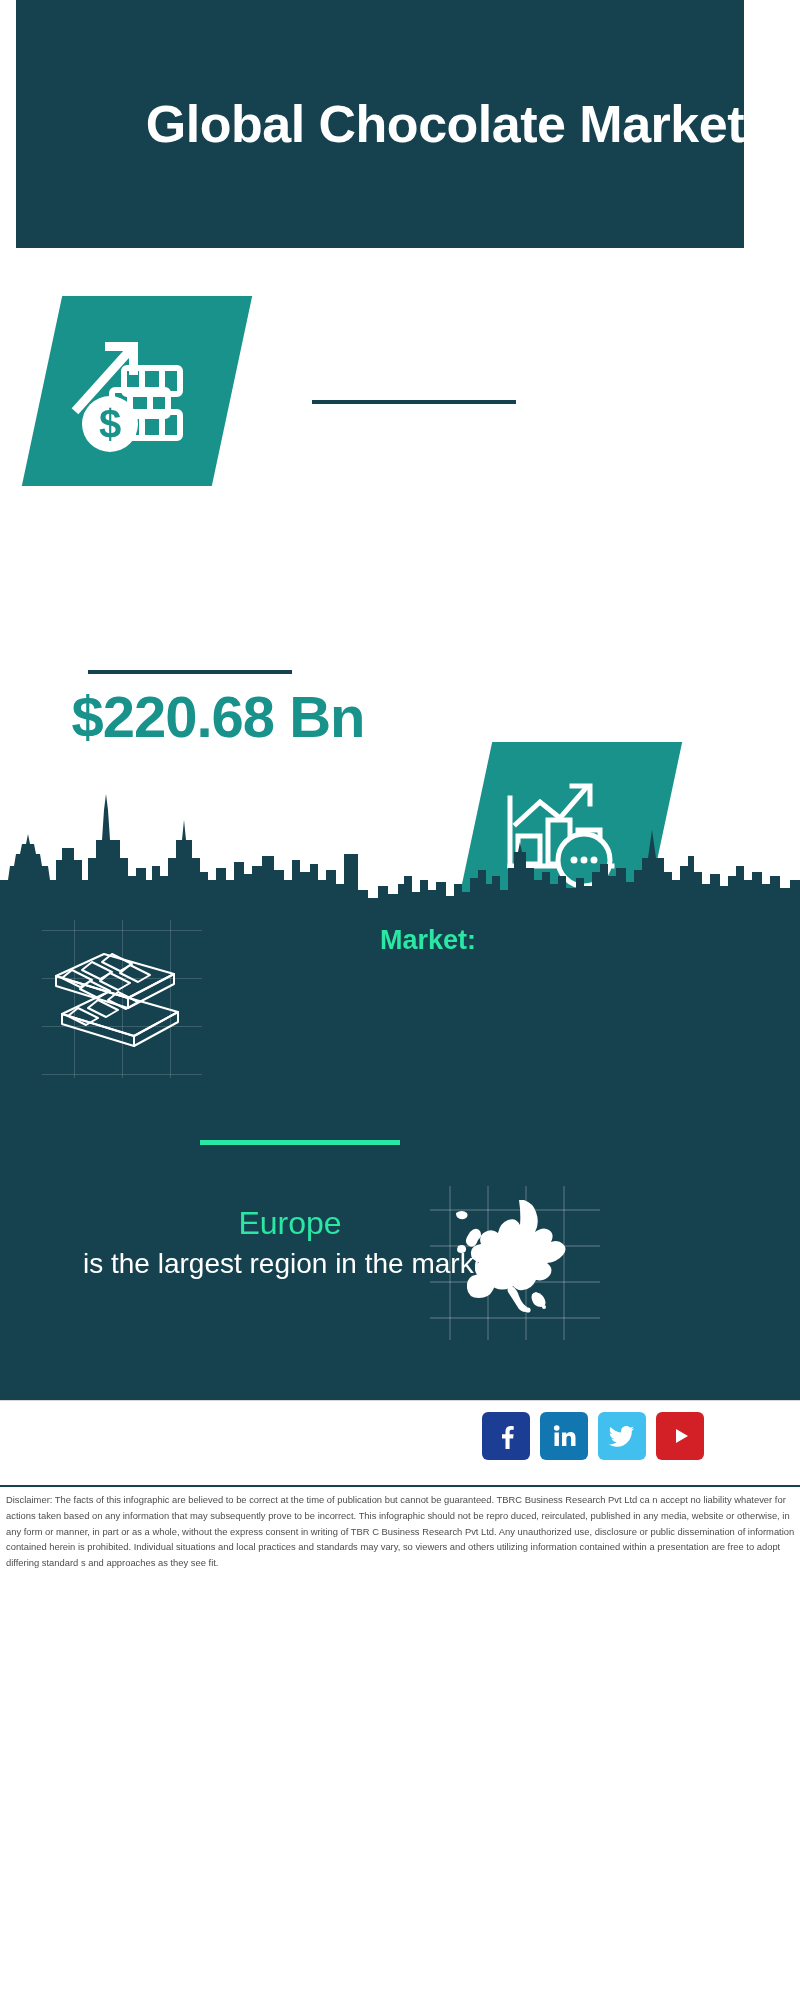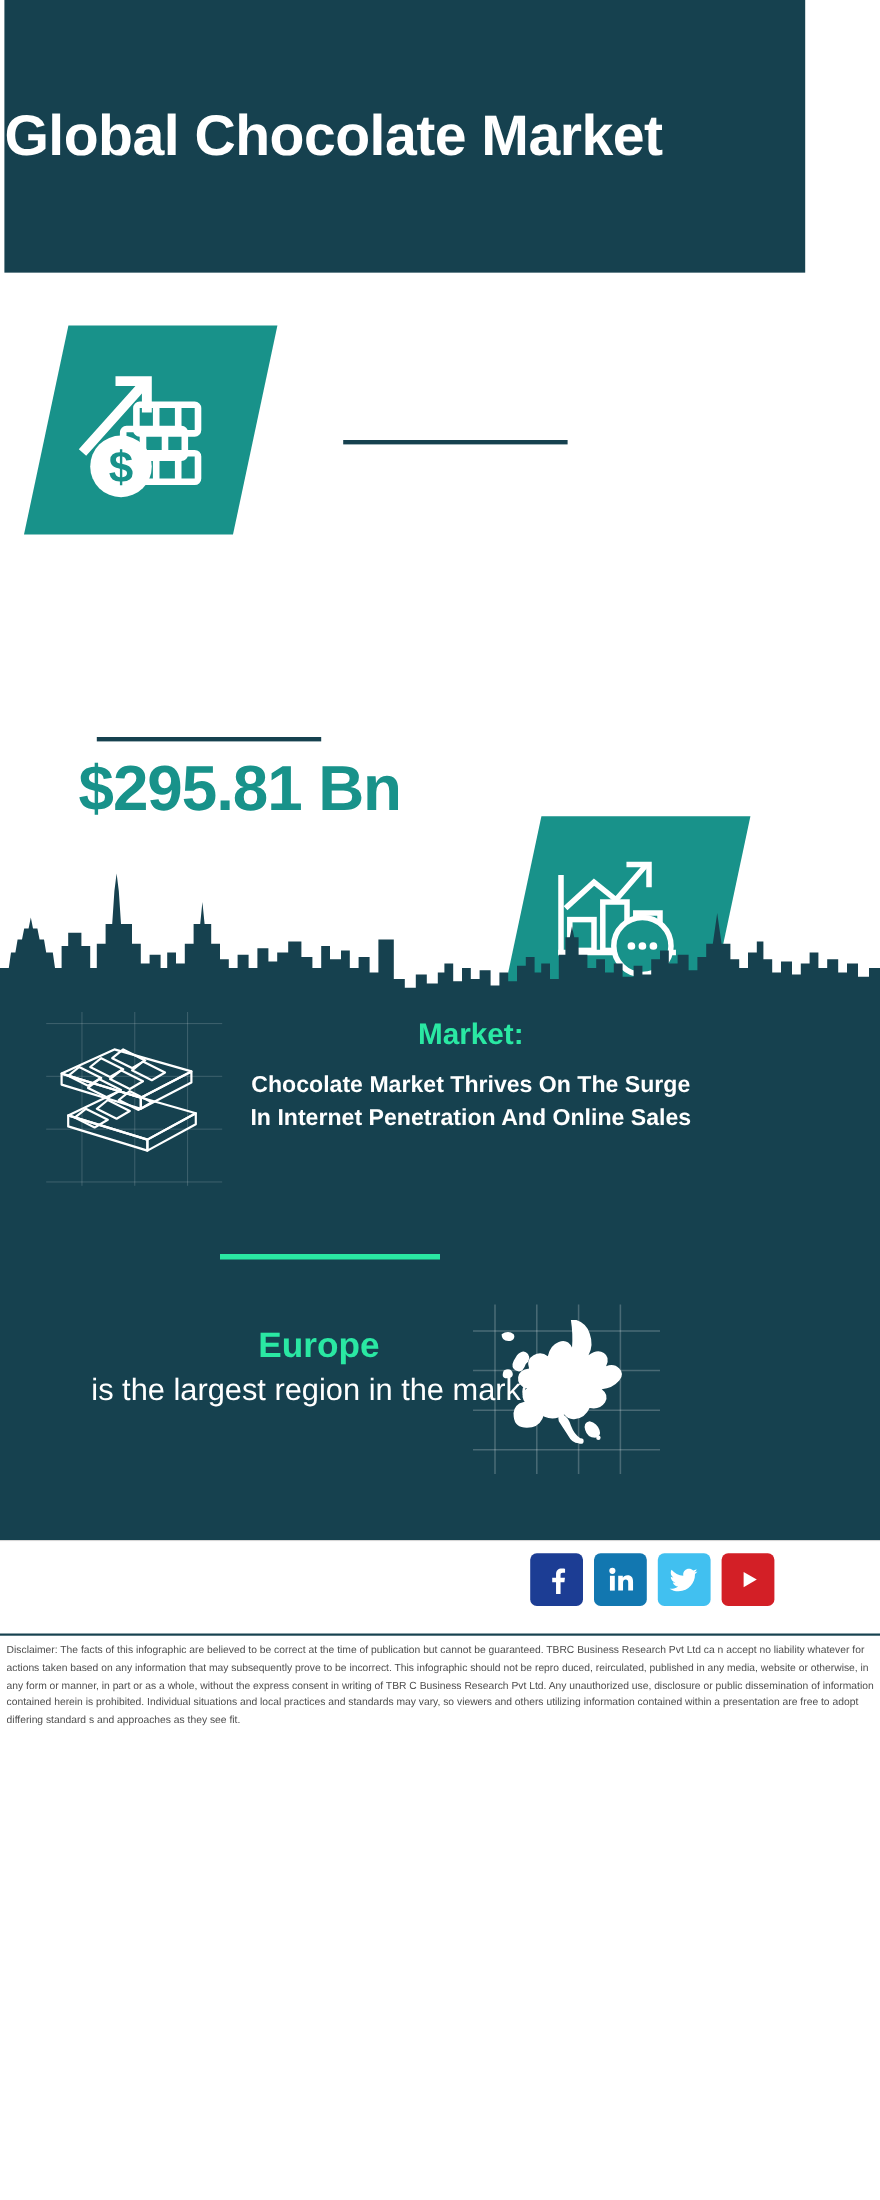--- a/index.html
+++ b/index.html
@@ -13,26 +13,26 @@
     position: relative;
     width: 800px;
     height: 2000px;
     overflow: hidden;
     background: #ffffff;
   }
 
   
   .header {
     position: absolute;
-    left: 4px; top: 0;
+    left: 16px; top: 0;
     width: 728px; height: 248px;
     background: #16414f;
     display: flex;
     align-items: center;
-    justify-content: flex-start;
+    justify-content: flex-end;
   }
   .header-title {
     color: #ffffff;
     font-size: 52px;
     font-weight: bold;
     line-height: 1.12;
     text-align: center;
     letter-spacing: -0.5px;
     max-width: 620px;
     font-family: "Liberation Sans", sans-serif;
@@ -147,21 +147,21 @@
     background: #2ae8a3;
   }
 
   .region-name {
     position: absolute;
     left: 100px; top: 1205px;
     width: 380px;
     text-align: center;
     color: #2ae8a3;
     font-size: 32px;
-    font-weight: bold;
+    font-weight: normal;
   }
   .region-sub {
     position: absolute;
     left: 70px; top: 1246px;
     width: 440px;
     text-align: center;
     color: #ffffff;
     font-size: 28px;
     line-height: 1.32;
     font-weight: normal;
@@ -255,21 +255,21 @@
         </g>
         <circle cx="48" cy="108" r="28" fill="#ffffff"></circle>
         <text x="48" y="122" font-family="Liberation Sans, sans-serif" font-size="40" font-weight="bold" fill="#18928a" text-anchor="middle">$</text>
       </svg>
     </div>
   </div>
 
   <div class="stat-rule growth-rule"></div>
 
   <div class="stat-rule size-rule"></div>
-  <div class="stat-value size-value">$295.81 Bn</div>
+  <div class="stat-value size-value">$220.68 Bn</div>
 
   <div class="tile tile-size">
     <div class="tile-inner">
       <svg width="150" height="150" viewBox="0 0 150 150">
         <g stroke="#ffffff" stroke-width="5" fill="none" stroke-linecap="square">
           <polyline points="24,62 48,40 68,56 94,26"></polyline>
           <polyline points="80,24 98,24 98,42"></polyline>
           <rect x="26" y="74" width="22" height="28"></rect>
           <rect x="56" y="58" width="22" height="44"></rect>
           <rect x="86" y="68" width="22" height="34"></rect>
@@ -323,21 +323,20 @@
       <path d="M62,33 L82,43 L70,50 L52,41 Z"></path>
       <path d="M82,25 L102,35 L90,42 L72,33 Z"></path>
 
       <path d="M30,68 L50,78 L38,85 L20,76 Z"></path>
       <path d="M50,60 L70,70 L58,77 L40,68 Z"></path>
       <path d="M70,52 L90,62 L78,69 L60,60 Z"></path>
     </g>
   </svg>
 
   <div class="driver-heading">Market:</div>
-  <div class="driver-text">Chocolate Market Thrives On The Surge In Internet Penetration And Online Sales</div>
 
   <div class="divider"></div>
 
   <div class="region-name">Europe</div>
   <div class="region-sub">is the largest region in the market</div>
 
   <svg class="map-box" viewBox="0 0 190 165">
     <g stroke="rgba(255,255,255,0.22)" stroke-width="1.4">
       <line x1="10" y1="30" x2="180" y2="30"></line>
       <line x1="10" y1="66" x2="180" y2="66"></line>

